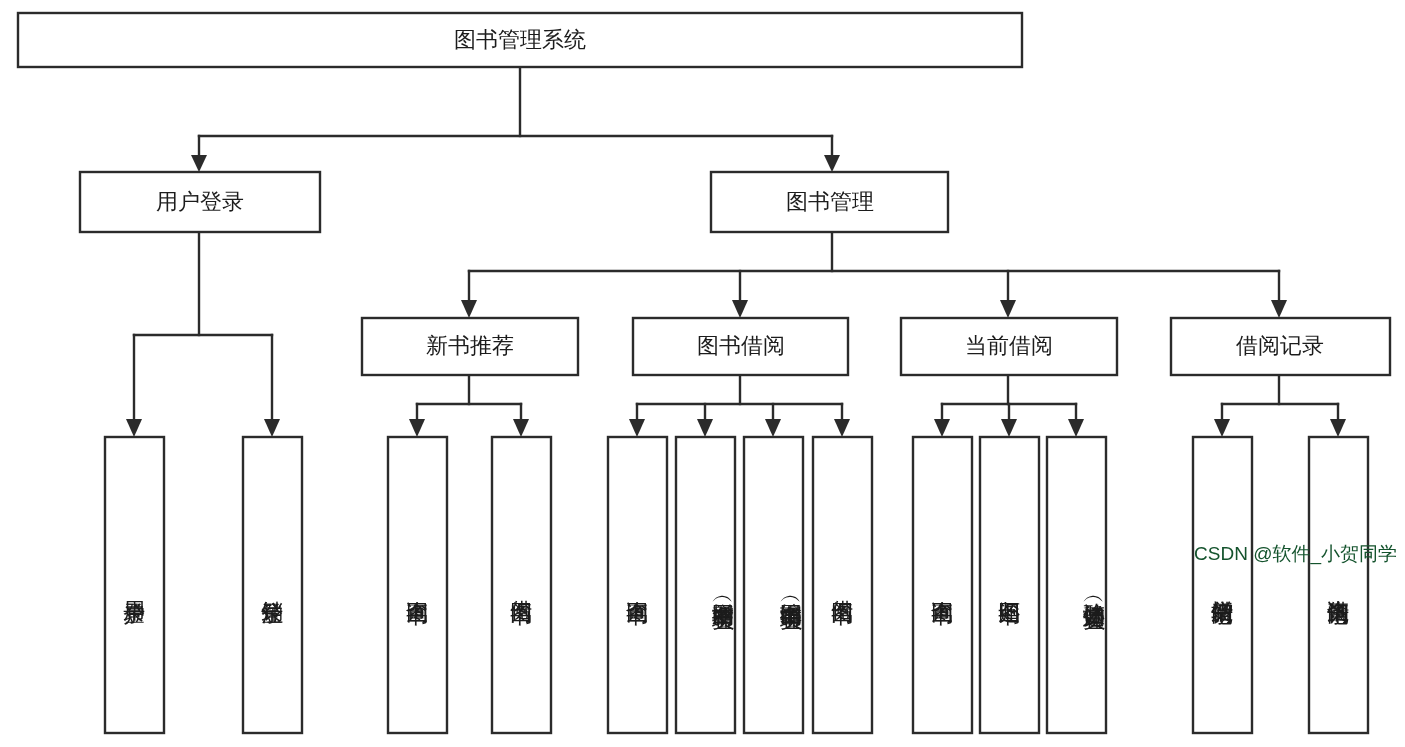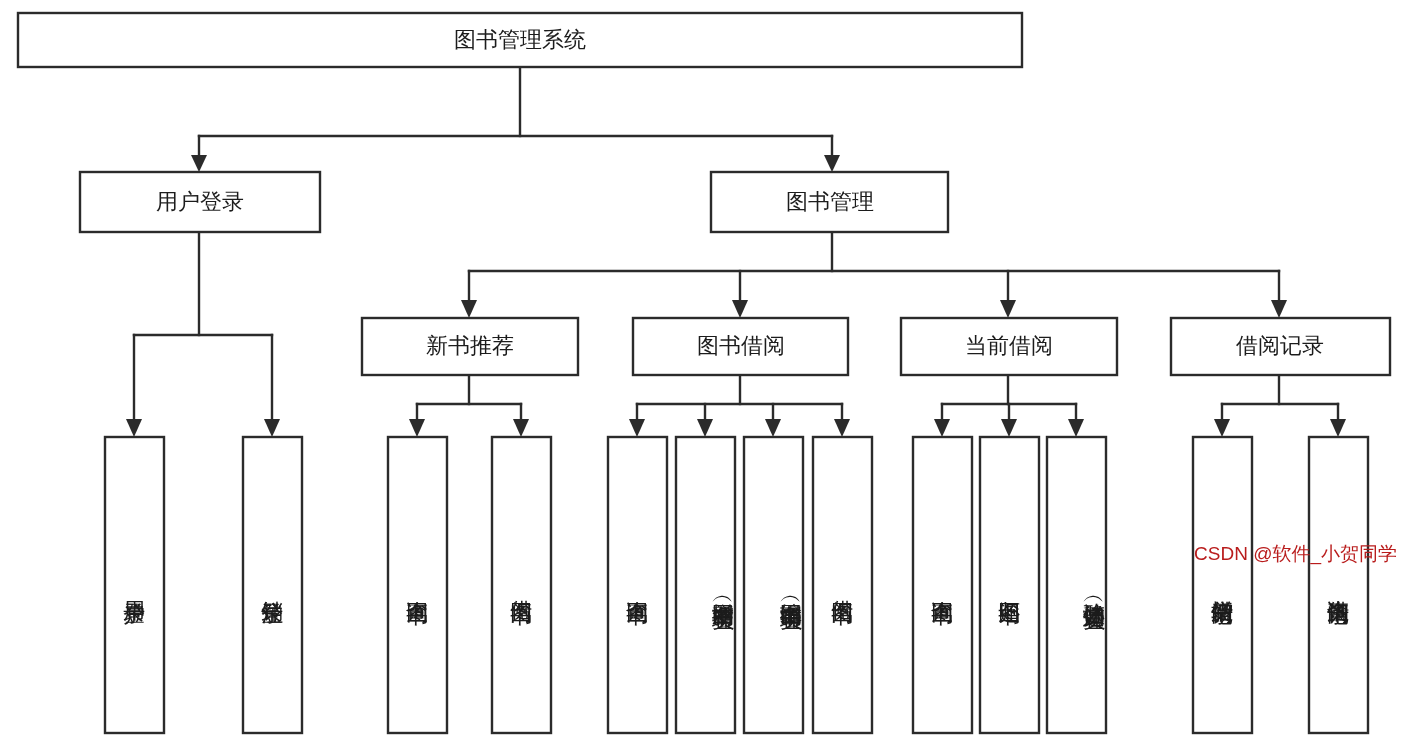--- a/index.html
+++ b/index.html
@@ -60,21 +60,21 @@
     writing-mode: vertical-rl;
     text-orientation: upright;
     letter-spacing: 1px;
     white-space: nowrap;
     pointer-events: none;
   }
   .watermark {
     position: absolute;
     right: 8px;
     bottom: 4px;
-    color: #b91c1c;
+    color: #14532d;
     font-family: "Liberation Sans", sans-serif;
     font-size: 19px;
     white-space: nowrap;
     user-select: none;
   }
 </style>
 </head>
 <body>
 
 <div id="diagram-root">

